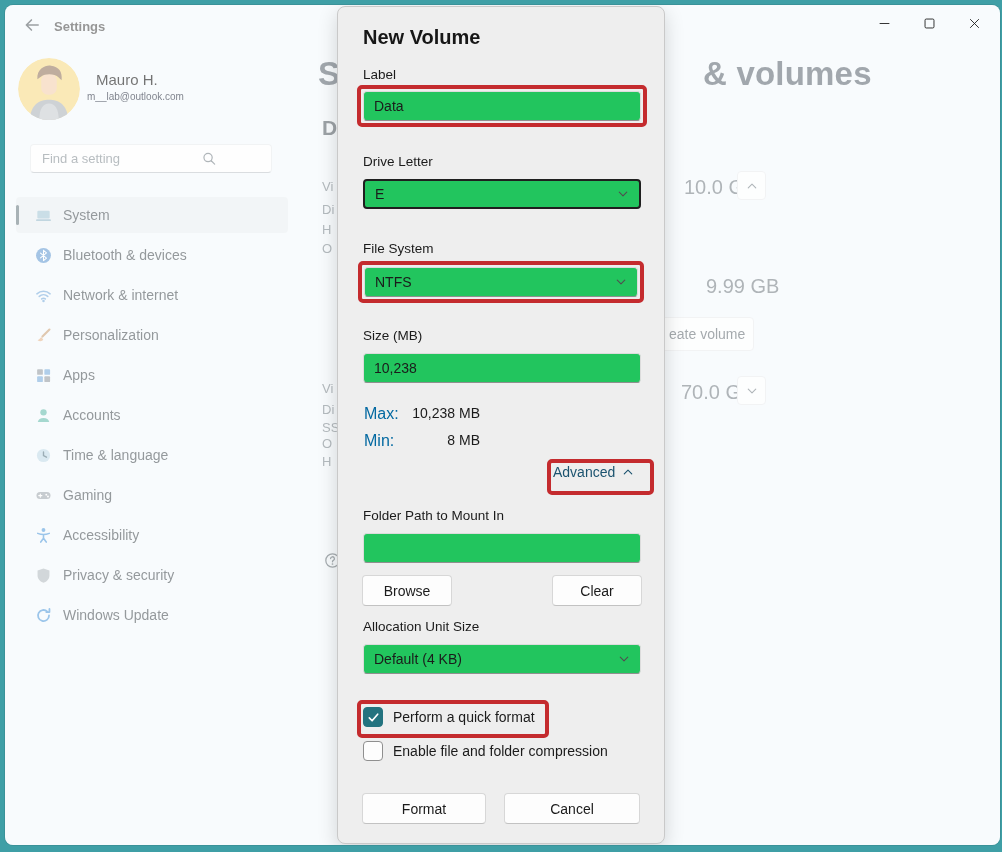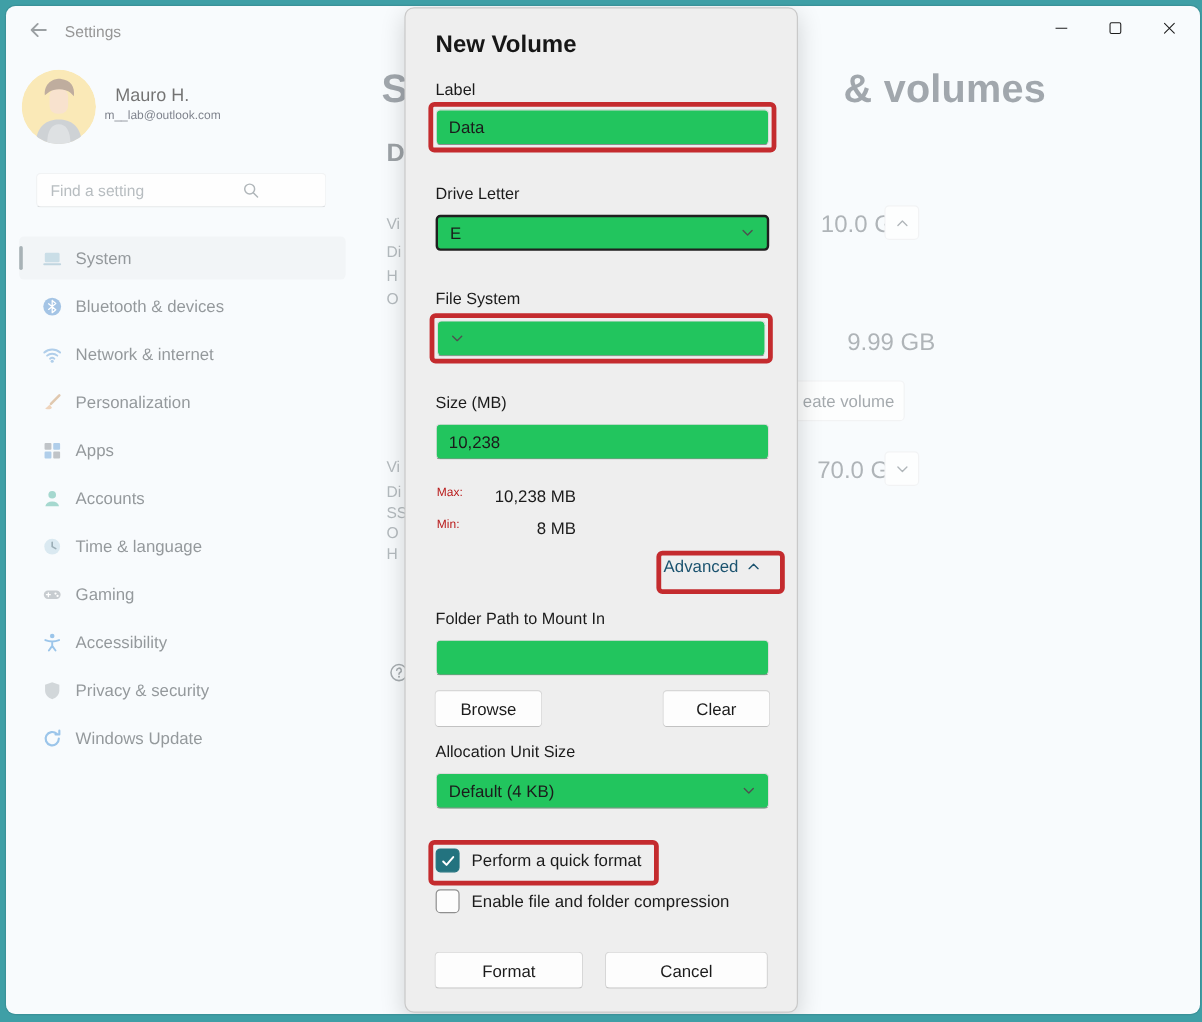--- a/index.html
+++ b/index.html
@@ -11,21 +11,21 @@
   }
   .window{
     position:absolute;left:5px;top:5px;width:995px;height:840px;
     background:#f3f8fb;border-radius:8px;overflow:hidden;
     box-shadow:0 0 0 1px rgba(0,0,0,0.08);
   }
   .abs{position:absolute;}
   
   .bg-layer{position:absolute;inset:0;z-index:1;}
   .hdr-back{left:18px;top:11px;width:18px;height:18px;color:#4a5258;}
-  .hdr-title{left:49px;top:14px;font-size:13px;color:#404040;}
+  .hdr-title{left:49px;top:14px;font-size:13px;color:#404040;font-weight:bold;}
   .avatar{left:13px;top:53px;width:62px;height:62px;border-radius:50%;overflow:hidden;}
   .profile-name{left:91px;top:66px;font-size:15px;color:#000000;}
   .profile-email{left:82px;top:86px;font-size:10px;color:#0f172a;}
   .search-box{
     left:25px;top:139px;width:242px;height:29px;box-sizing:border-box;
     background:#fdfdfe;border:1px solid #e6e9eb;border-bottom:1px solid #bcc2c6;
     border-radius:4px;display:flex;align-items:center;
   }
   .search-box span{margin-left:11px;font-size:13px;color:#7d878d;flex:1;}
   .search-box .icn{width:15px;height:15px;margin-right:10px;color:#6f7a80;}
@@ -74,21 +74,21 @@
   }
   .txt-input{padding:0 10px;width:278px;outline:none;}
   .combo{display:flex;align-items:center;padding:0 10px;width:278px;}
   .combo .val{flex:1;}
   .combo .cchev{width:12px;height:12px;color:#4f4f4f;}
   .combo.focused{border:2px solid #1f1f1f;border-radius:4px;}
   .hl-box{
     position:absolute;box-sizing:border-box;border:4px solid #c42b2e;border-radius:5px;
     pointer-events:none;z-index:11;
   }
-  .mm-label{font-size:10px;color:#b91c1c;}
+  .mm-label{font-size:16px;color:#0369a1;}
   .mm-value{font-size:14px;color:#1b1b1b;display:inline-block;width:90px;text-align:right;}
   .advanced{
     left:215px;top:457px;display:flex;align-items:center;gap:7px;
     font-size:14px;color:#1b536f;cursor:default;
   }
   .advanced svg{width:12px;height:12px;}
   .btn{
     box-sizing:border-box;height:31px;background:#fdfdfd;border:1px solid #d7d7d7;
     border-bottom:1px solid #c2c2c2;border-radius:4px;font-size:14px;color:#1b1b1b;
     display:flex;align-items:center;justify-content:center;font-family:"Liberation Sans", sans-serif;
@@ -306,20 +306,21 @@
       <span class="val">E</span>
       <span class="cchev" style="display:flex;">
           <svg viewBox="0 0 16 16" width="100%" height="100%" fill="none">
             <path d="M3 5.5 L8 10.5 L13 5.5" stroke="currentColor" stroke-width="1.5" stroke-linecap="round" stroke-linejoin="round"></path>
           </svg>
         </span>
     </div>
 
     <span class="abs fld-label" style="left:25px;top:234px;">File System</span>
     <div class="abs combo" style="left:26px;top:260px;width:274px;">
+      <span class="val">NTFS</span>
       <span class="cchev" style="display:flex;">
           <svg viewBox="0 0 16 16" width="100%" height="100%" fill="none">
             <path d="M3 5.5 L8 10.5 L13 5.5" stroke="currentColor" stroke-width="1.5" stroke-linecap="round" stroke-linejoin="round"></path>
           </svg>
         </span>
     </div>
     <div class="hl-box" style="left:20px;top:254px;width:286px;height:42px;"></div>
 
     <span class="abs fld-label" style="left:25px;top:321px;">Size (MB)</span>
     <input class="abs txt-input" style="left: 25px; top: 346px;" value="10,238">

